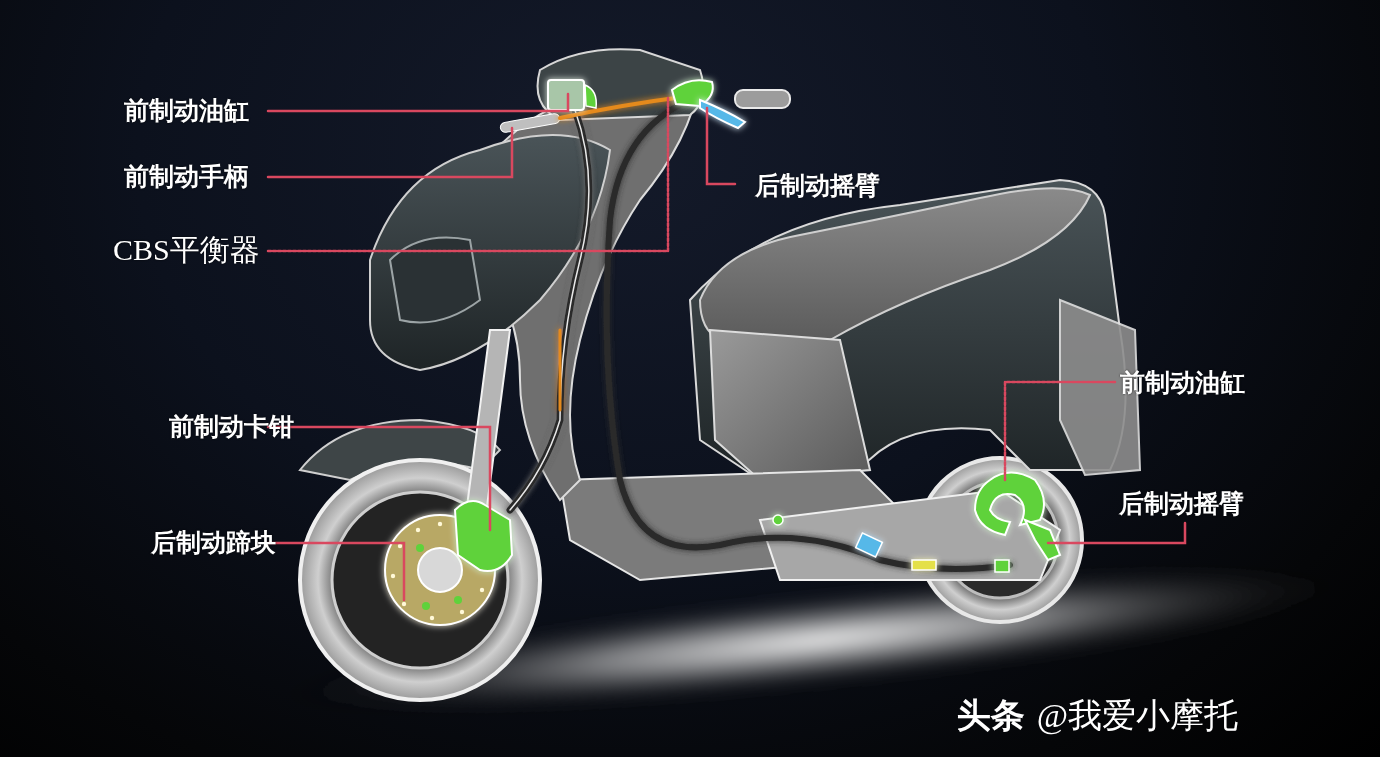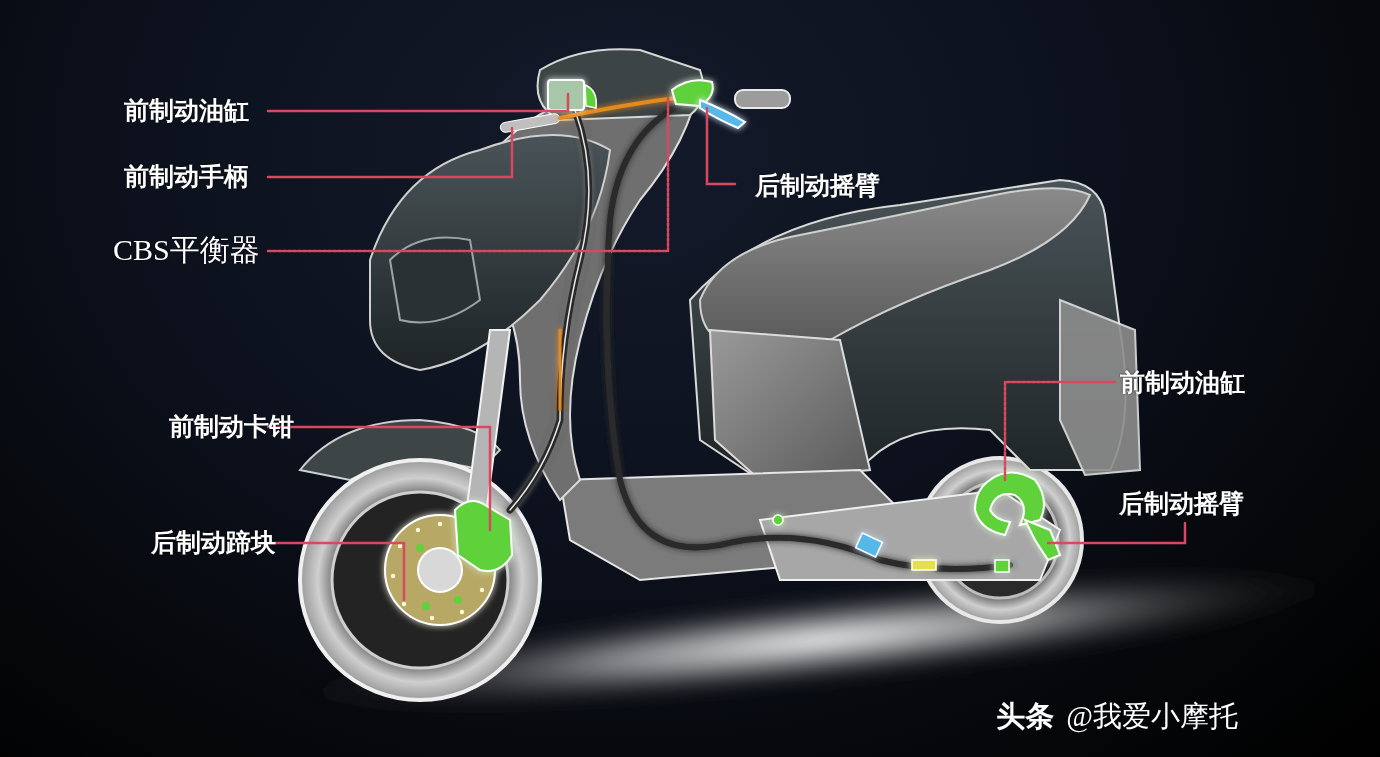--- a/index.html
+++ b/index.html
@@ -11,21 +11,21 @@
   .stage { position:absolute; left:0; top:0; width:1260px; height:757px;font-family:Liberation Serif, serif; }
   .illustration { position:absolute; left:0; top:0; }
   .label {
     position:absolute; color:#ffffff; font-size:25px; font-weight:bold;
     line-height:30px; white-space:nowrap; letter-spacing:0px;
     text-shadow: 0 0 2px rgba(0,0,0,0.8);
   }
   .label.cbs { font-weight:normal; font-size:30px; }
   .watermark {
     position:absolute; right:22px; bottom:24px; color:#fff;
-    font-size:29px; white-space:nowrap; line-height:34px;
+    font-size:34px; white-space:nowrap; line-height:34px;
   }
   .watermark .brand { font-weight:bold; margin-right:12px; }
 </style>
 </head>
 <body>
 
 <div class="stage">
 
   <svg class="illustration" width="1380" height="757" viewBox="0 0 1380 757" xmlns="http://www.w3.org/2000/svg">
     <defs>

